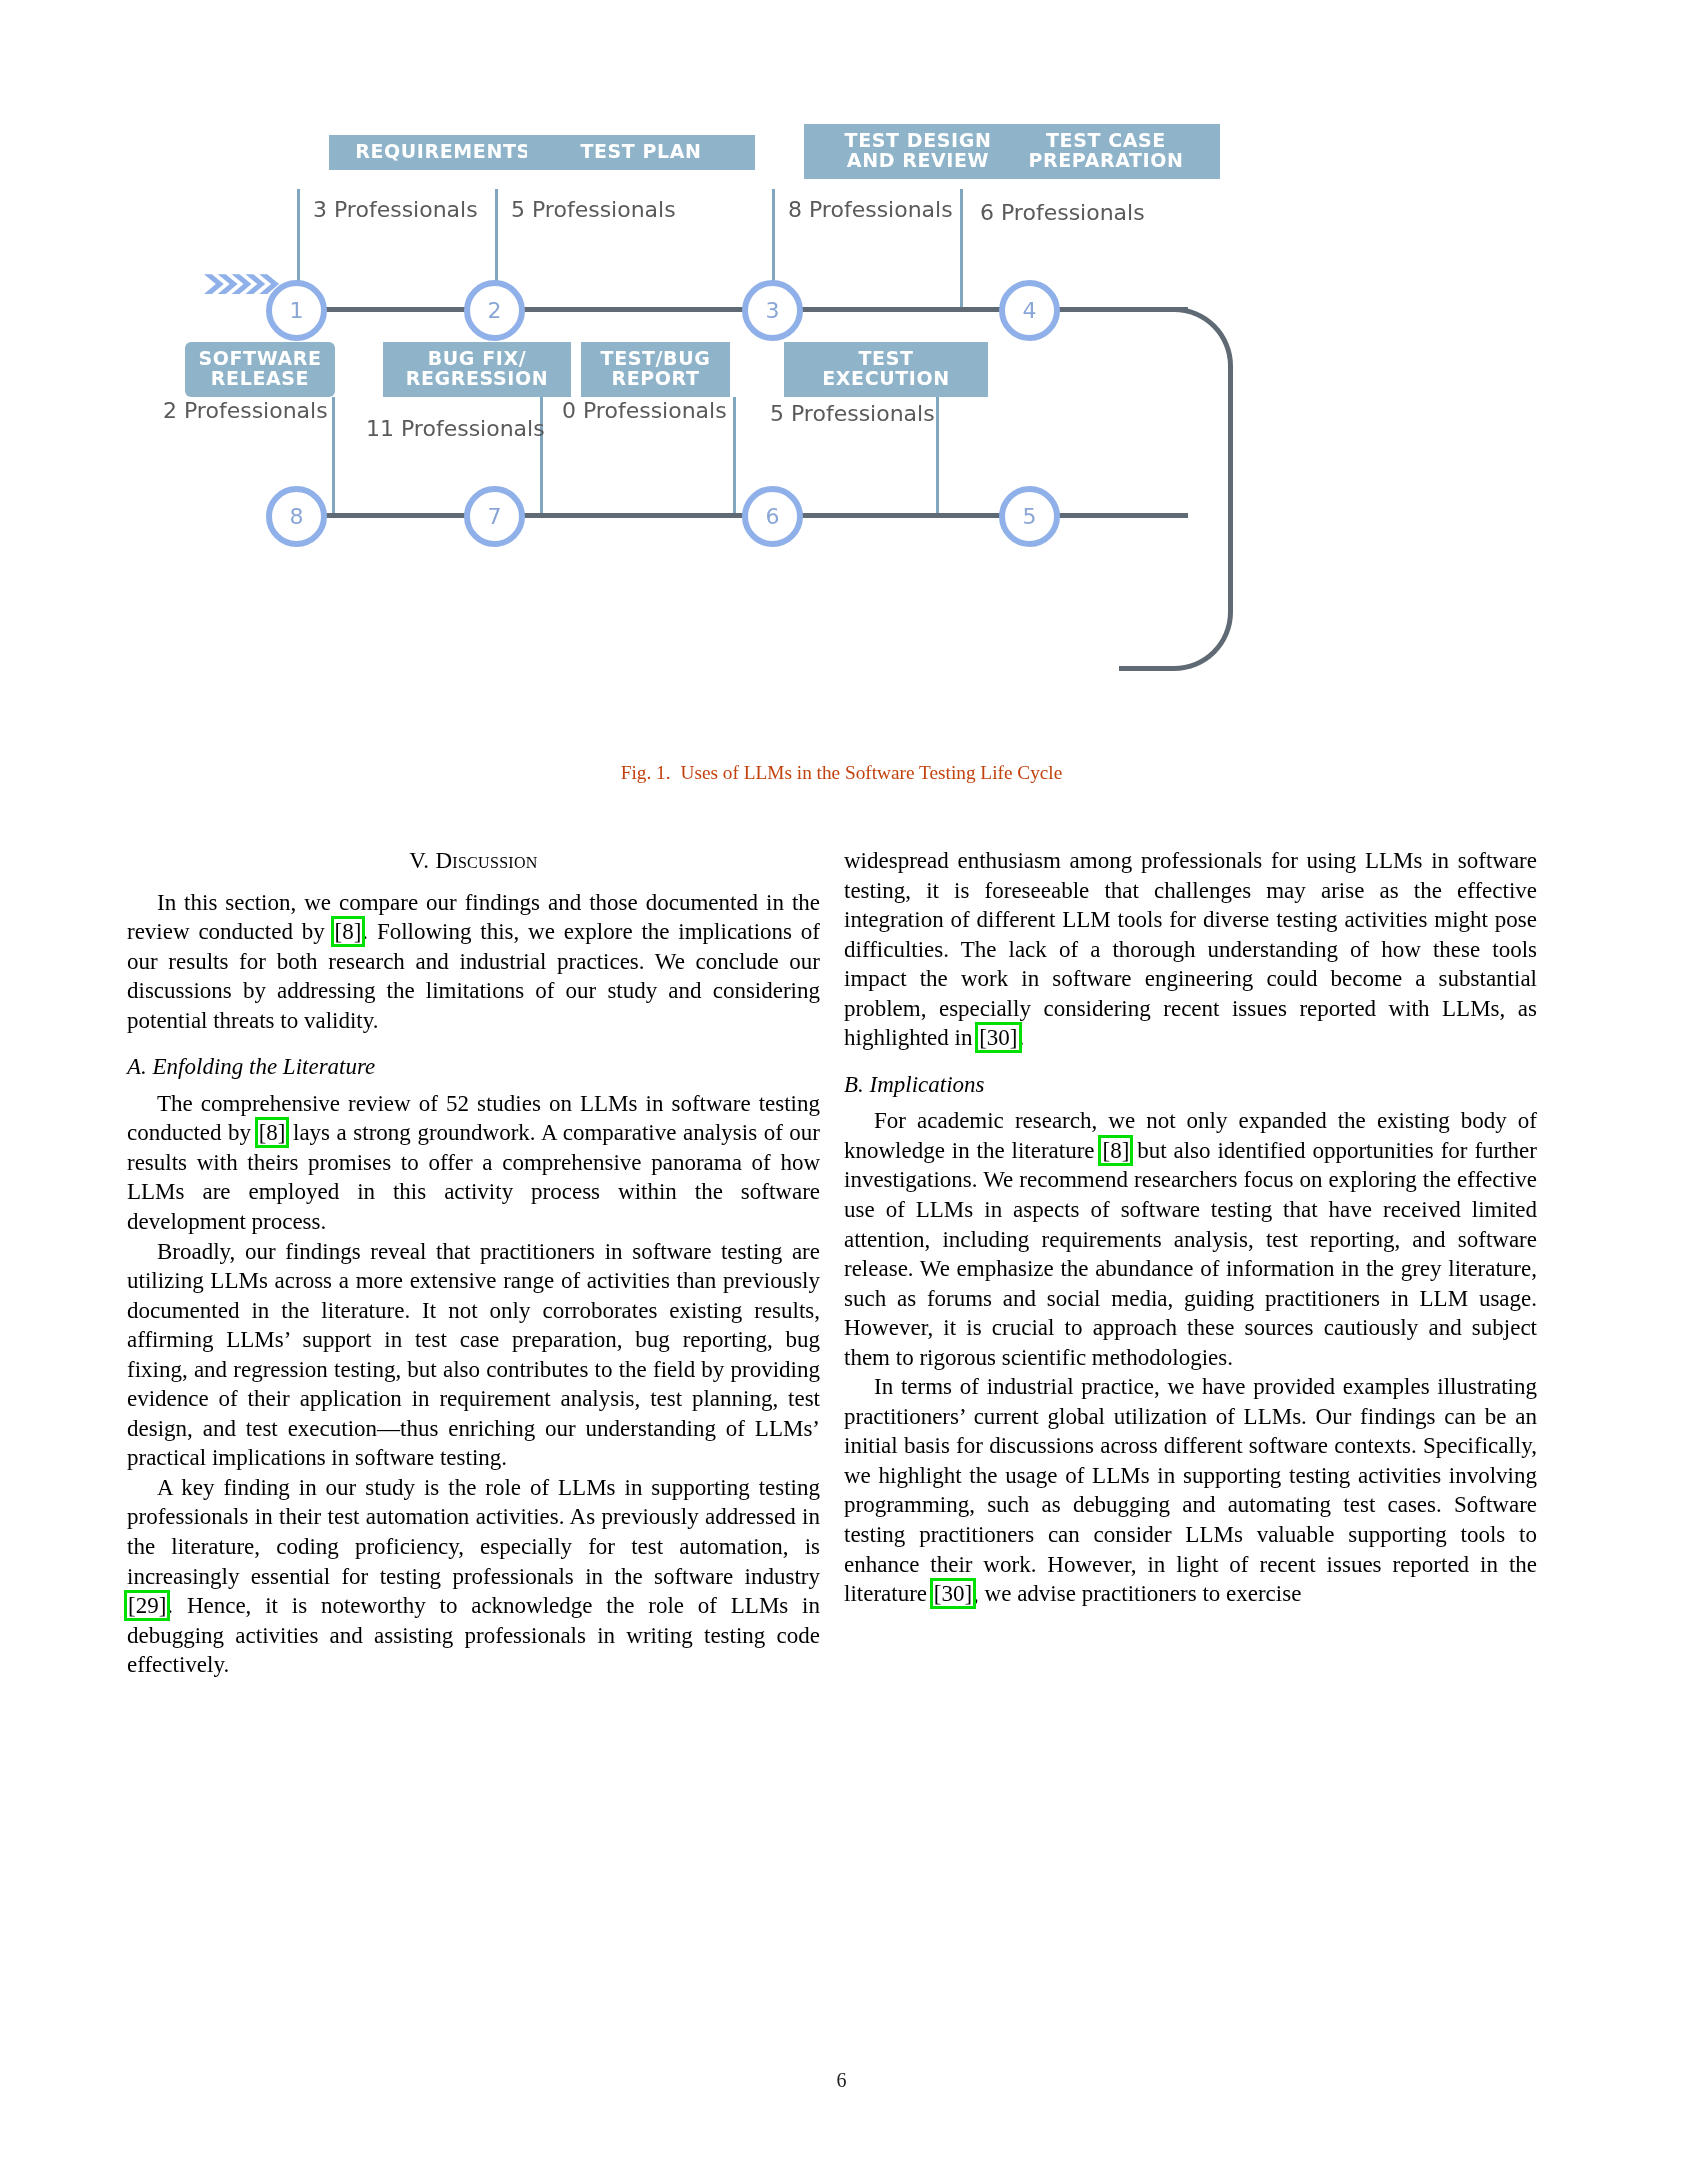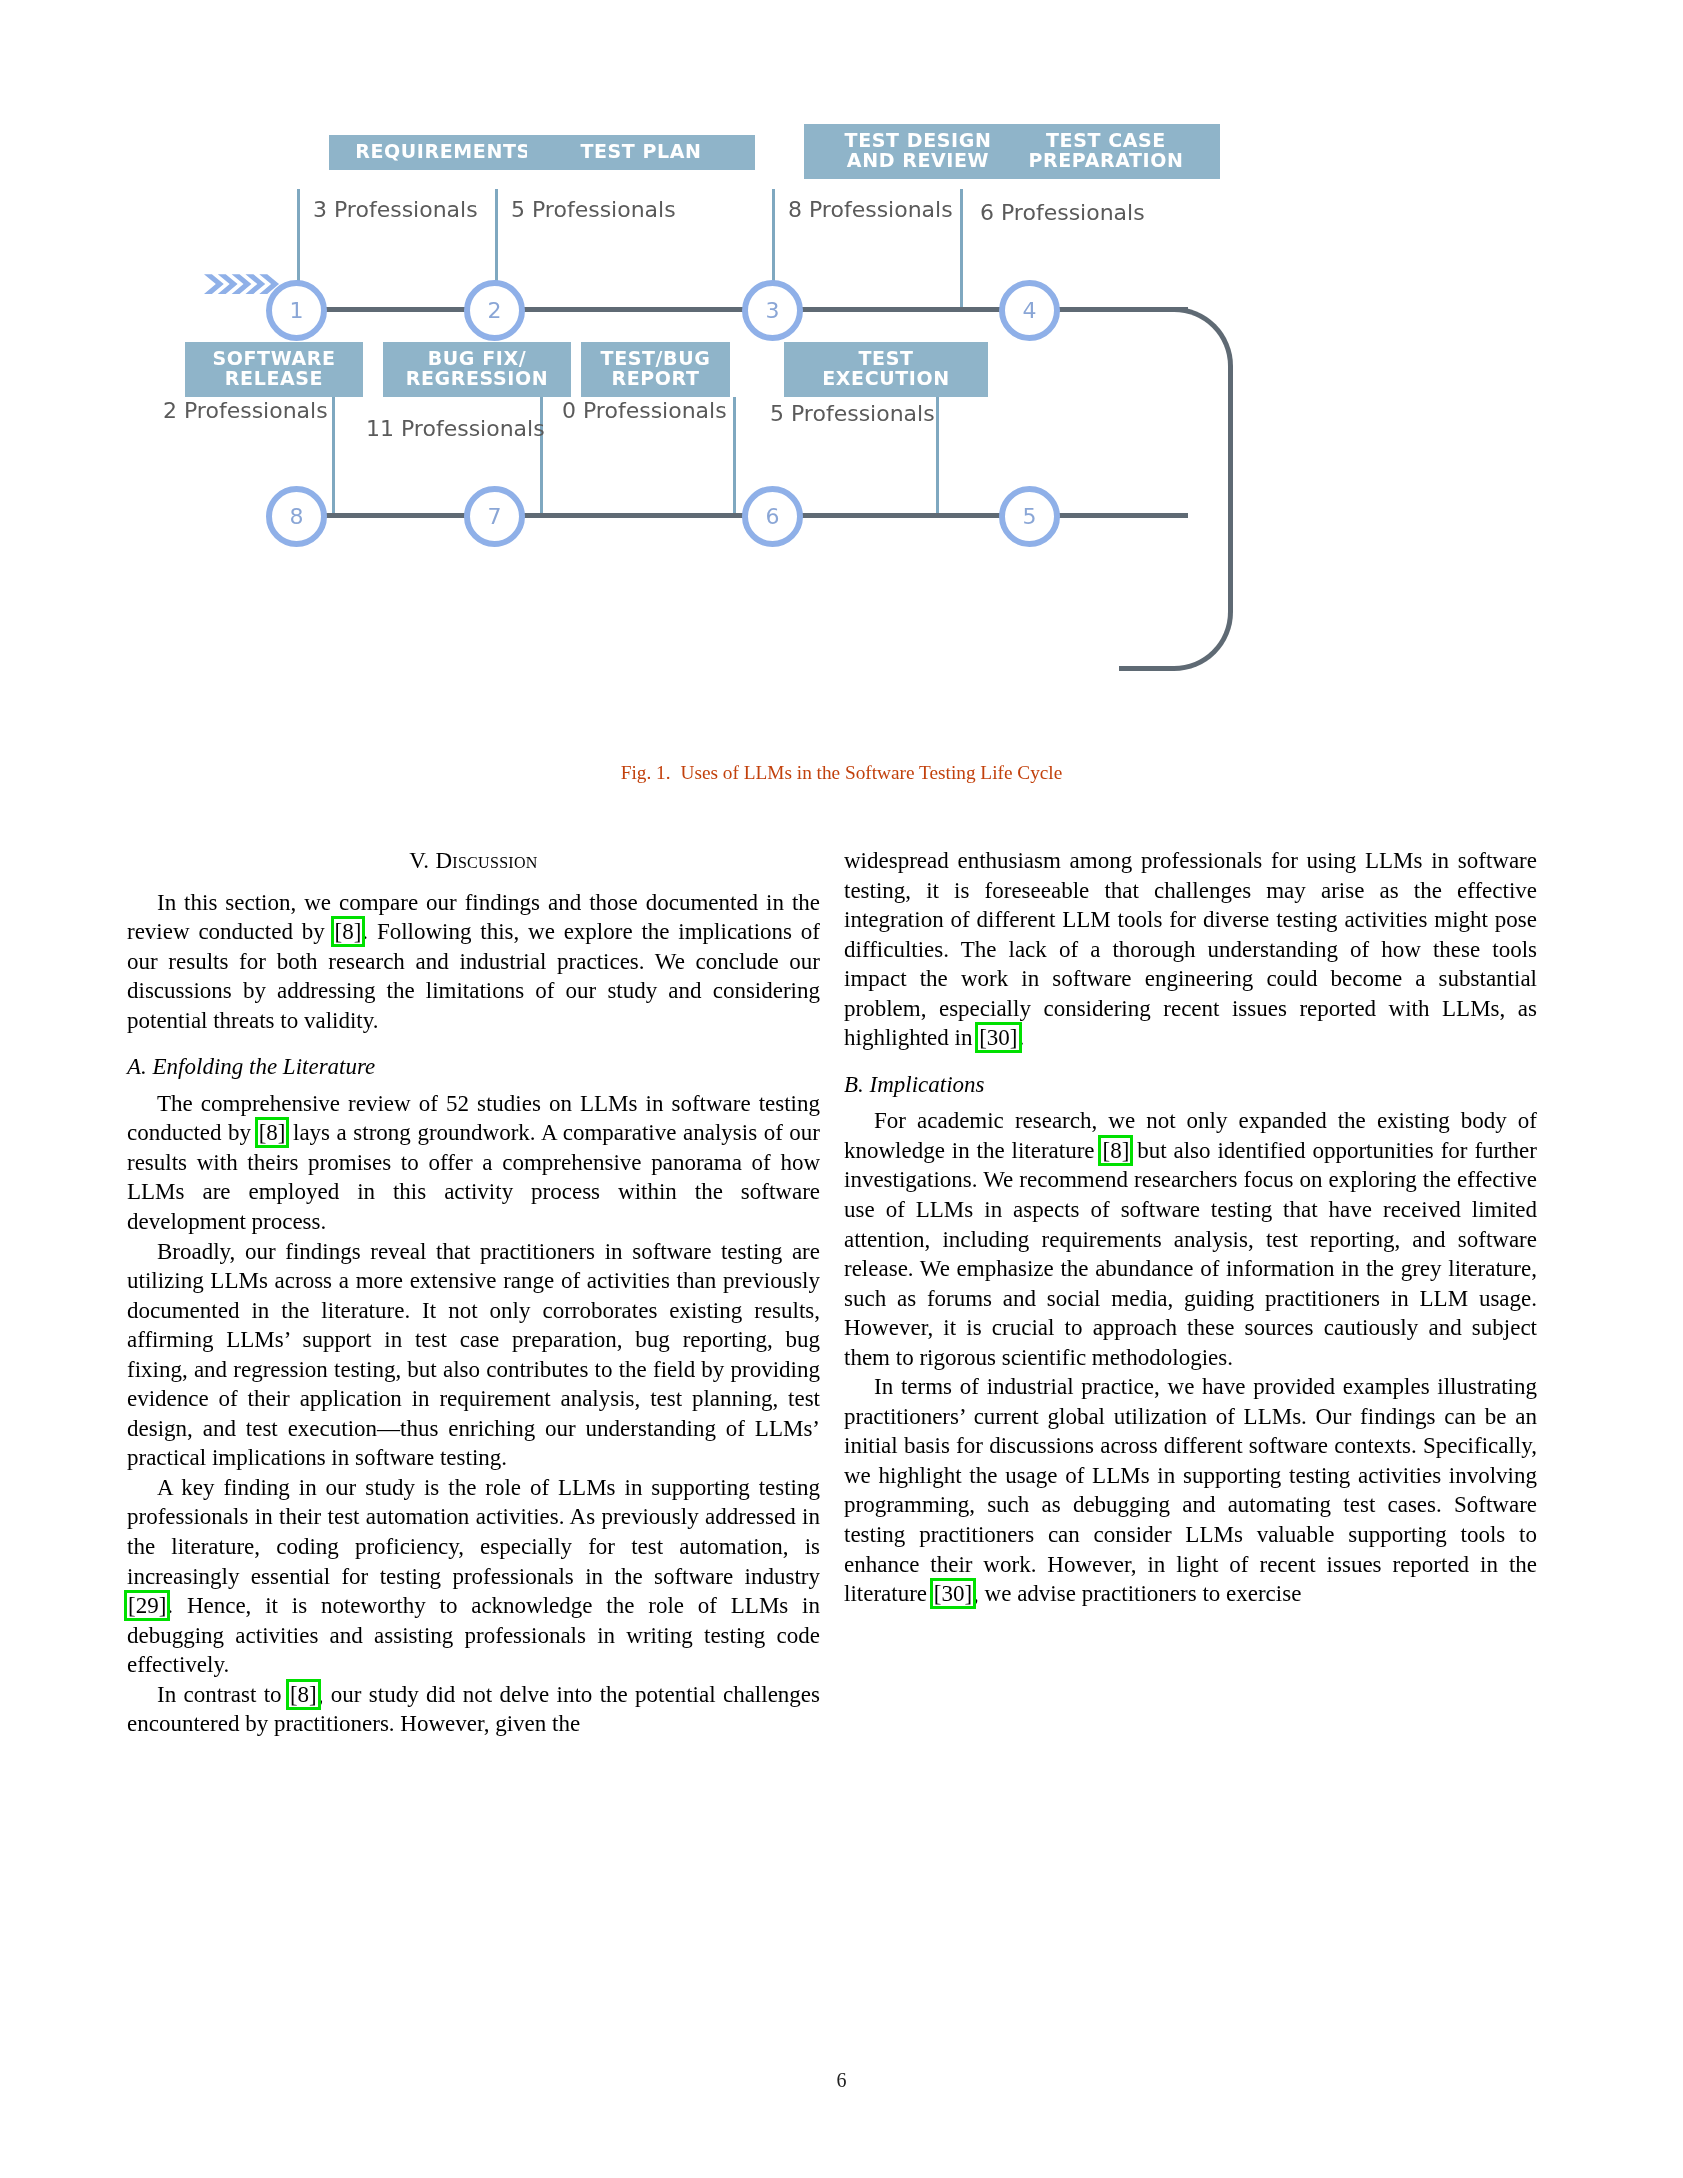--- a/index.html
+++ b/index.html
@@ -178,21 +178,21 @@
     <div class="conn" style="left:574px; top:158px; width:416px;"></div>
     <div class="conn" style="left:851px; top:158px; width:119px;"></div>
 
     <div class="loop-right" style="left:921px; top:158px; width:109px; height:354px;"></div>
 
     <div class="node" style="left:68px;  top:131px;">1</div>
     <div class="node" style="left:266px; top:131px;">2</div>
     <div class="node" style="left:544px; top:131px;">3</div>
     <div class="node" style="left:801px; top:131px;">4</div>
 
-    <div class="stage-box" style="left:-45px; top:193px; width:178px;">SOFTWARE
+    <div class="stage-box" style="left:-45px; top:193px; width:150px;border-radius:6px;">SOFTWARE
 RELEASE</div>
     <div class="stage-tick" style="left:134px; top:248px; height:119px;"></div>
     <div class="stage-count" style="left:-35px; top:249px;">2 Professionals</div>
 
     <div class="stage-box" style="left:153px; top:193px; width:188px;">BUG FIX/
 REGRESSION</div>
     <div class="stage-tick" style="left:342px; top:248px; height:119px;"></div>
     <div class="stage-count" style="left:168px; top:267px;">11 Professionals</div>
 
     <div class="stage-box" style="left:351px; top:193px; width:149px;">TEST/BUG
@@ -238,23 +238,20 @@
     <p class="para">
       <span>The comprehensive review of 52 studies on LLMs in software testing conducted by </span><span class="cite">[8]</span><span> lays a strong groundwork. A comparative analysis of our results with theirs promises to offer a comprehensive panorama of how LLMs are employed in this activity process within the software development process.</span>
     </p>
 
     <p class="para">Broadly, our findings reveal that practitioners in software testing are utilizing LLMs across a more extensive range of activities than previously documented in the literature. It not only corroborates existing results, affirming LLMs’ support in test case preparation, bug reporting, bug fixing, and regression testing, but also contributes to the field by providing evidence of their application in requirement analysis, test planning, test design, and test execution—thus enriching our understanding of LLMs’ practical implications in software testing.</p>
 
     <p class="para">
       <span>A key finding in our study is the role of LLMs in supporting testing professionals in their test automation activities. As previously addressed in the literature, coding proficiency, especially for test automation, is increasingly essential for testing professionals in the software industry </span><span class="cite">[29]</span><span>. Hence, it is noteworthy to acknowledge the role of LLMs in debugging activities and assisting professionals in writing testing code effectively.</span>
     </p>
 
-    <p class="para">
-      <span>In contrast to </span><span class="cite">[8]</span><span>, our study did not delve into the potential challenges encountered by practitioners. However, given the</span>
-    </p>
   </div>
 
   <div class="col" id="col-right">
     <p class="para" style="text-indent:0;">
       <span>widespread enthusiasm among professionals for using LLMs in software testing, it is foreseeable that challenges may arise as the effective integration of different LLM tools for diverse testing activities might pose difficulties. The lack of a thorough understanding of how these tools impact the work in software engineering could become a substantial problem, especially considering recent issues reported with LLMs, as highlighted in </span><span class="cite">[30]</span><span>.</span>
     </p>
 
     <h3 class="sub-head">B.  Implications</h3>
 
 

